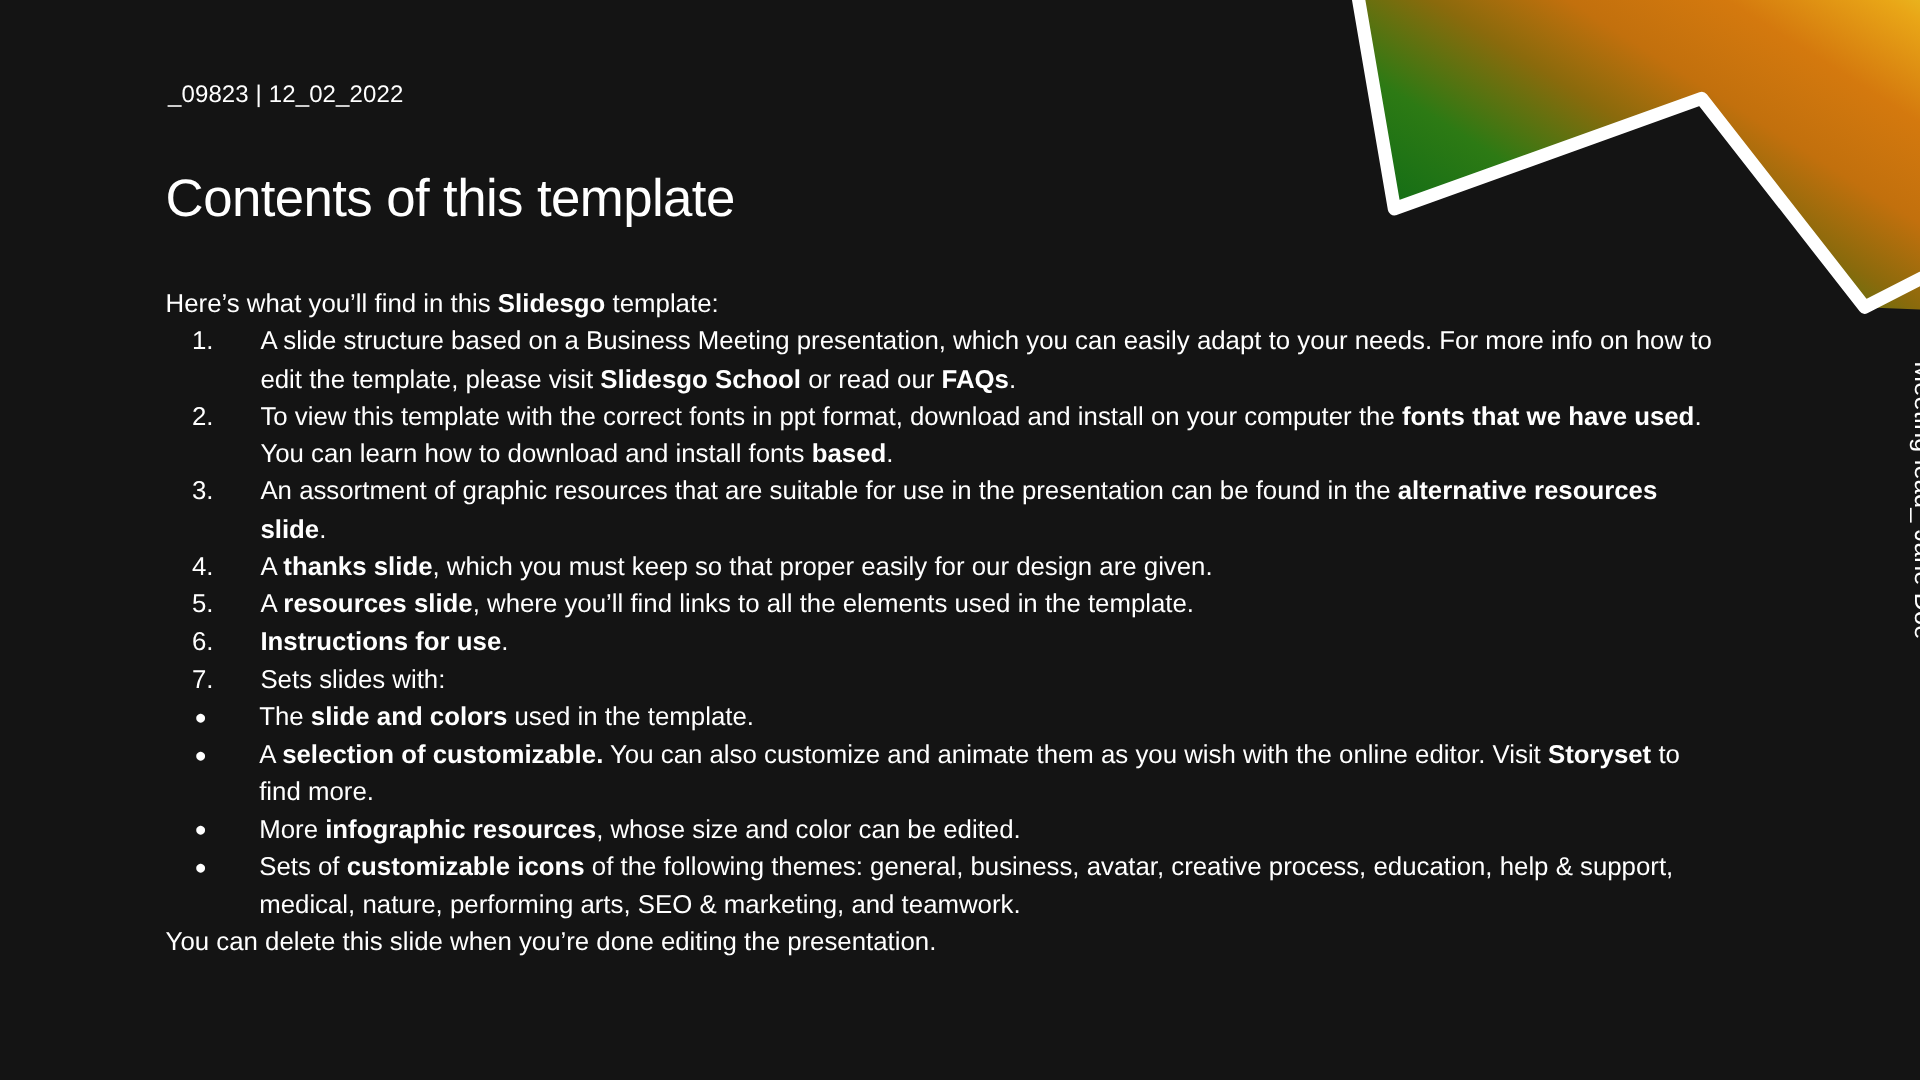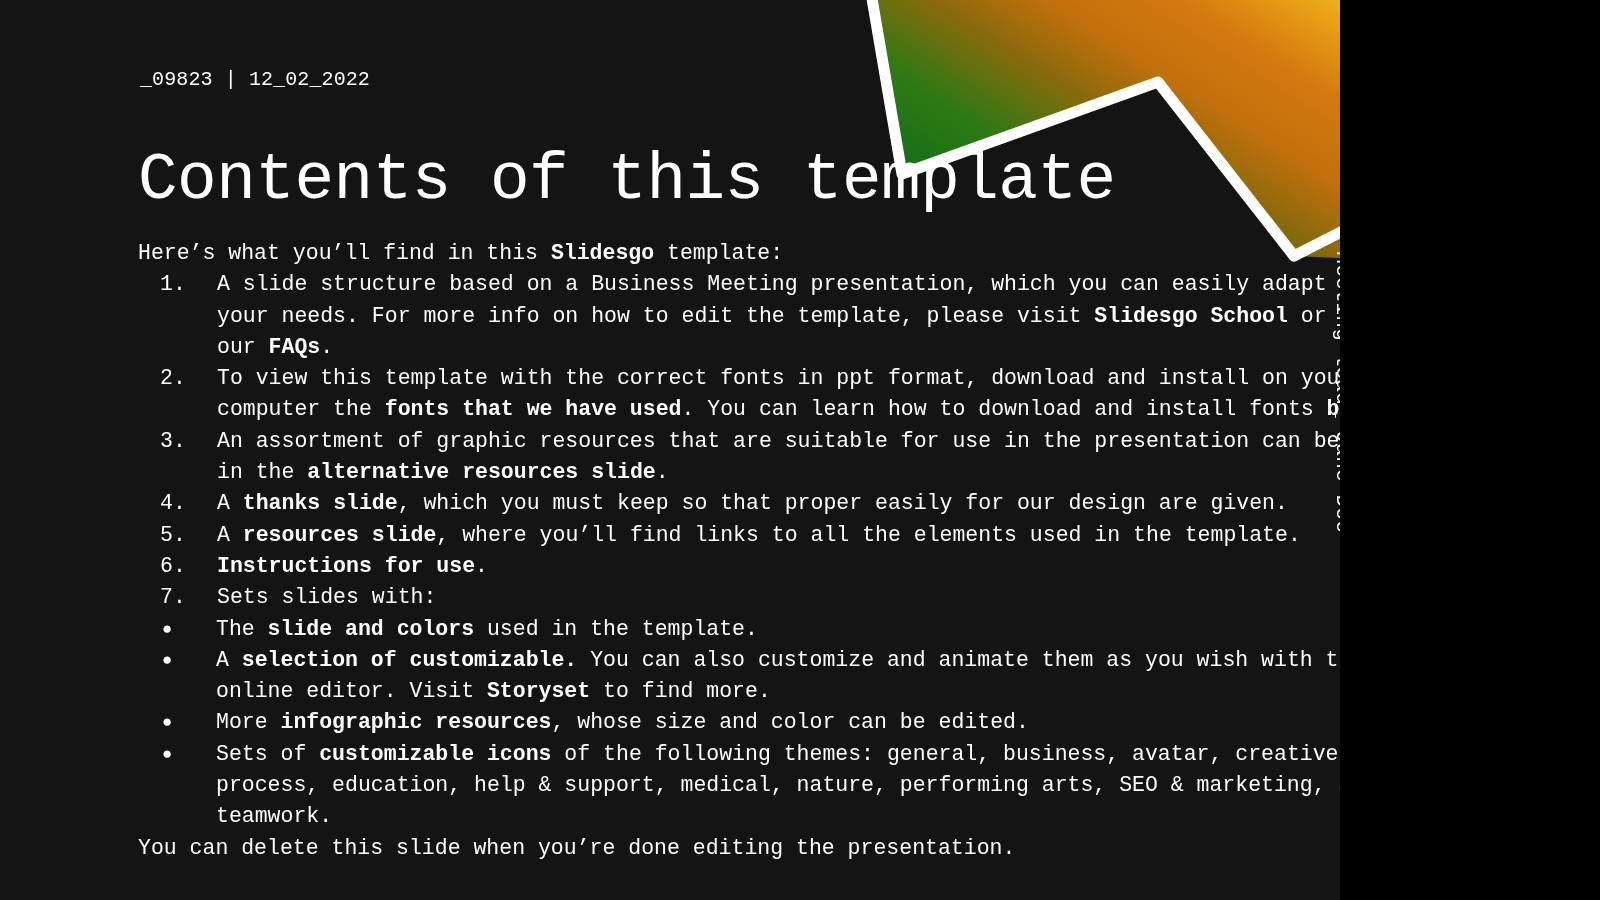--- a/index.html
+++ b/index.html
@@ -3,25 +3,25 @@
 <meta charset="utf-8">
 <title>Contents of this template</title>
 <style>
   html, body {
     margin: 0;
     padding: 0;
     background: #000;
   }
   .slide {
     position: relative;
-    width: 1340px;
+    width: 1600px;
     height: 900px;
     background: #141414;
     overflow: hidden;
-    font-family: Liberation Mono, monospace;
+    font-family: Liberation Sans, sans-serif;
     color: #ffffff;
     -webkit-font-smoothing: antialiased;
   }
 
   
   .deco {
     position: absolute;
     top: -2px;
     right: 0;
     width: 520px;
@@ -37,21 +37,21 @@
     top: 68px;
     font-size: 20px;
     letter-spacing: .1px;
     color: #ffffff;
     white-space: nowrap;
   }
   .title {
     position: absolute;
     left: 138px;
     top: 98px;
-    font-size: 66px;
+    font-size: 44px;
     line-height: 78px;
     font-weight: 400;
     letter-spacing: -0.5px;
     color: #ffffff;
     white-space: nowrap;
   }
 
   
   .body {
     position: absolute;

